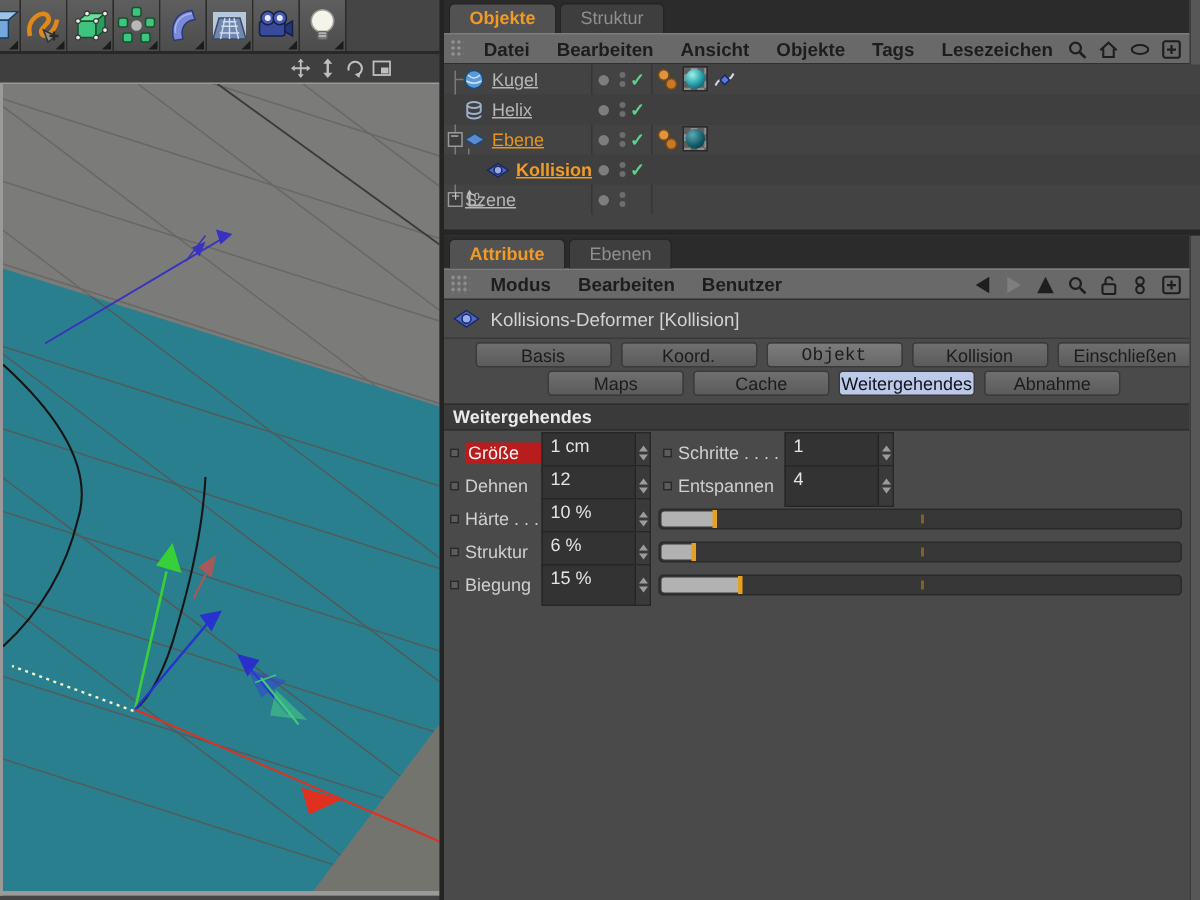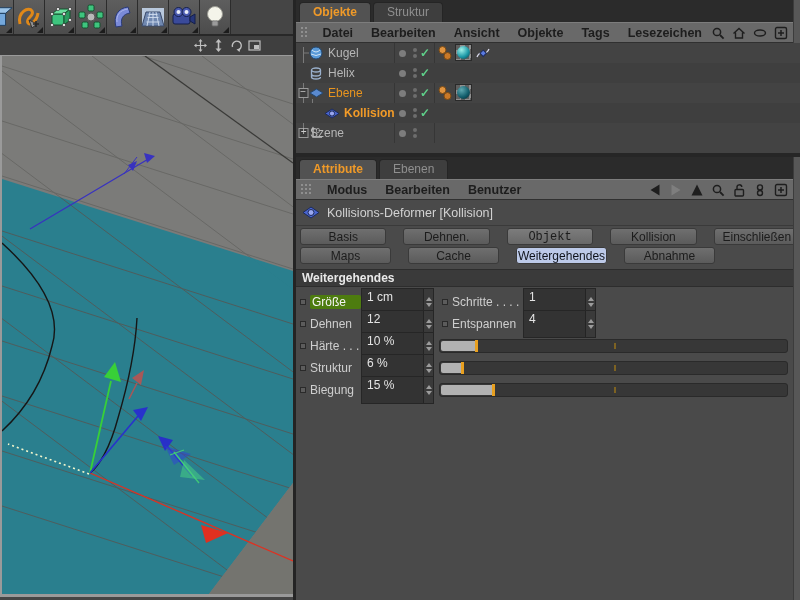--- a/index.html
+++ b/index.html
@@ -35,50 +35,50 @@
   .mitem { padding:0 9px; font-size:12.5px; font-weight:bold; color:#1d1d1d; }
   .mspacer { margin-left:auto; }
   .micons { display:flex; align-items:center; gap:7px; margin-right:12px; }
 
   
   .olist { position:relative; height:114px; background:#434343; border-bottom:4px solid #262626; }
   .orow { position:absolute; left:0; width:100%; height:20px; }
   .orow.alt { background:#3f3f3f; }
   .colsep { position:absolute; top:0; width:1px; height:100px; background:#363636; }
   .oicon { position:absolute; top:3px; }
-  .oname { position:absolute; top:3px; font-size:12px; color:#b6b6b6; white-space:nowrap; }
+  .oname { position:absolute; top:3px; font-size:12px; color:#b6b6b6; white-space:nowrap;text-decoration:underline; }
   .oname.orange { color:#e8941f; }
   .oname.bold { font-weight:bold; color:#f29b28; }
   .bigdot { position:absolute; left:103px; top:7px; width:7px; height:7px; border-radius:50%; background:#7d7d7d; }
   .mini { position:absolute; left:117px; width:4px; height:4px; border-radius:50%; background:#6d6d6d; }
   .ocheck { position:absolute; left:124px; top:3px; font-size:12px; font-weight:bold; color:#5fd08a; }
   .tags { position:absolute; left:142px; top:1px; display:flex; gap:3px; align-items:center; }
   .swatch { width:17px; height:17px; border:1px solid #2a2a2a;
      background-image:conic-gradient(#8f8f8f 0 25%, #5f5f5f 0 50%, #8f8f8f 0 75%, #5f5f5f 0);
      background-size:9px 9px; position:relative; }
   .swatch .ball { position:absolute; inset:1px; border-radius:50%; }
   .ball.teal { background:radial-gradient(circle at 35% 30%, #9ff0e8, #1e9aa8 55%, #06414c 95%); }
   .ball.dark { background:radial-gradient(circle at 35% 30%, #5ea8b0, #14606e 55%, #042a33 95%); }
 
   
   .am-title { height:26px; background:#4a4a4a; border-bottom:1px solid #3a3a3a; display:flex; align-items:center; padding-left:6px; gap:7px; }
   .am-title span { font-size:12.5px; color:#d2d2d2; }
-  .btnrow { display:flex; gap:17px; padding-left:4px; margin-top:2px; }
+  .btnrow { display:flex; gap:6px; padding-left:16px; margin-top:2px;justify-content:center; }
   .tbtn { width:91px; height:17px; line-height:16px; text-align:center; font-size:12px; color:#1c1c1c; background:linear-gradient(#6f6f6f,#5b5b5b); border:1px solid #3a3a3a; border-radius:3px; }
   .tbtn.lighter { background:linear-gradient(#7c7c7c,#686868);font-family:Liberation Mono, monospace; }
   .tbtn.selected { background:#bcc9e8; color:#10141c; }
 
   .section { height:18px; margin-top:5px; background:#3a3a3a; border-top:1px solid #2d2d2d; border-bottom:1px solid #2d2d2d; font-size:12px; font-weight:bold; color:#e9e9e9; padding-left:6px; line-height:17px; }
 
   .params { padding-top:4px; }
   .prow { display:flex; align-items:center; height:22px; padding-left:4px; }
   .pkey { width:6px; height:6px; background:#5c5c5c; border:1px solid #2a2a2a; margin-right:4px; flex:none; }
   .plabel { width:51px; font-size:12px; color:#cfcfcf; white-space:nowrap; flex:none; }
   .plabel.w2 { width:71px; }
-  .plabel.sel { background:#4d7c0f; color:#f4f4f4; border-radius:2px; padding-left:2px; }
+  .plabel.sel { background:#b91c1c; color:#f4f4f4; border-radius:2px; padding-left:2px; }
   .pfield { width:73px; height:28px; background:#333333; border:1px solid #262626; display:flex; flex:none; }
   .pval { flex:1; font-size:12px; color:#e4e4e4; padding:1px 0 0 5px; white-space:nowrap; }
   .stepper { width:10px; border-left:1px solid #242424; background:#3a3a3a; display:flex; flex-direction:column; align-items:center; justify-content:center; gap:2px; }
   .stepper i { display:block; width:0; height:0; }
   .stepper .up { border-left:3px solid transparent; border-right:3px solid transparent; border-bottom:4px solid #9c9c9c; }
   .stepper .dn { border-left:3px solid transparent; border-right:3px solid transparent; border-top:4px solid #9c9c9c; }
   .gap2 { width:8px; flex:none; }
   .slider { position:relative; flex:1; height:14px; margin-left:5px; margin-right:12px; background:#373737; border:1px solid #2a2a2a; border-radius:3px; }
   .sfill { position:absolute; left:1px; top:1px; bottom:1px; background:#b2b2b2; border-radius:2px 0 0 2px; }
   .shandle { position:absolute; right:-2px; top:-1px; bottom:-1px; width:3px; background:#e8a020; }
@@ -488,21 +488,21 @@
     <div class="am-title">
       <svg width="18" height="15" viewBox="0 0 18 15">
           <polygon points="9,2 17,7.5 9,13 1,7.5" fill="#4a66d0" stroke="#1c2a5a"></polygon>
           <circle cx="9" cy="7.5" r="3" fill="#9aa8f0" stroke="#1c2a5a"></circle>
         </svg>
       <span>Kollisions-Deformer [Kollision]</span>
     </div>
 
     <div class="btnrow">
       <span class="tbtn">Basis</span>
-      <span class="tbtn">Dehnen.</span>
+      <span class="tbtn">Koord.</span>
       <span class="tbtn lighter">Objekt</span>
       <span class="tbtn">Kollision</span>
       <span class="tbtn">Einschließen</span>
     </div>
     <div class="btnrow">
       <span class="tbtn">Maps</span>
       <span class="tbtn">Cache</span>
       <span class="tbtn selected">Weitergehendes</span>
       <span class="tbtn">Abnahme</span>
     </div>

